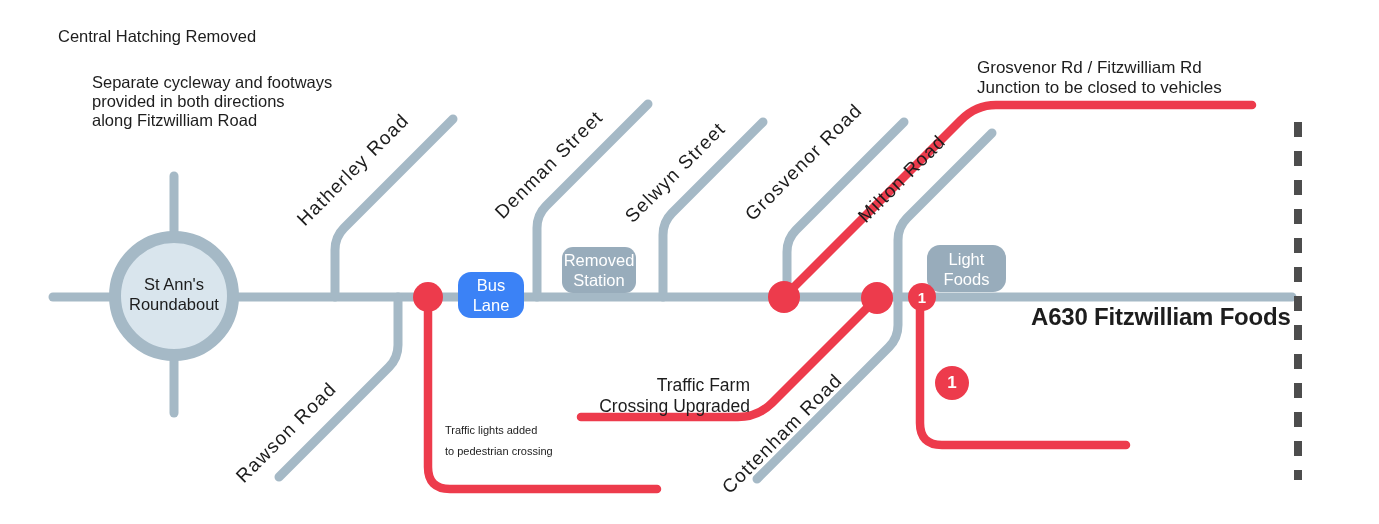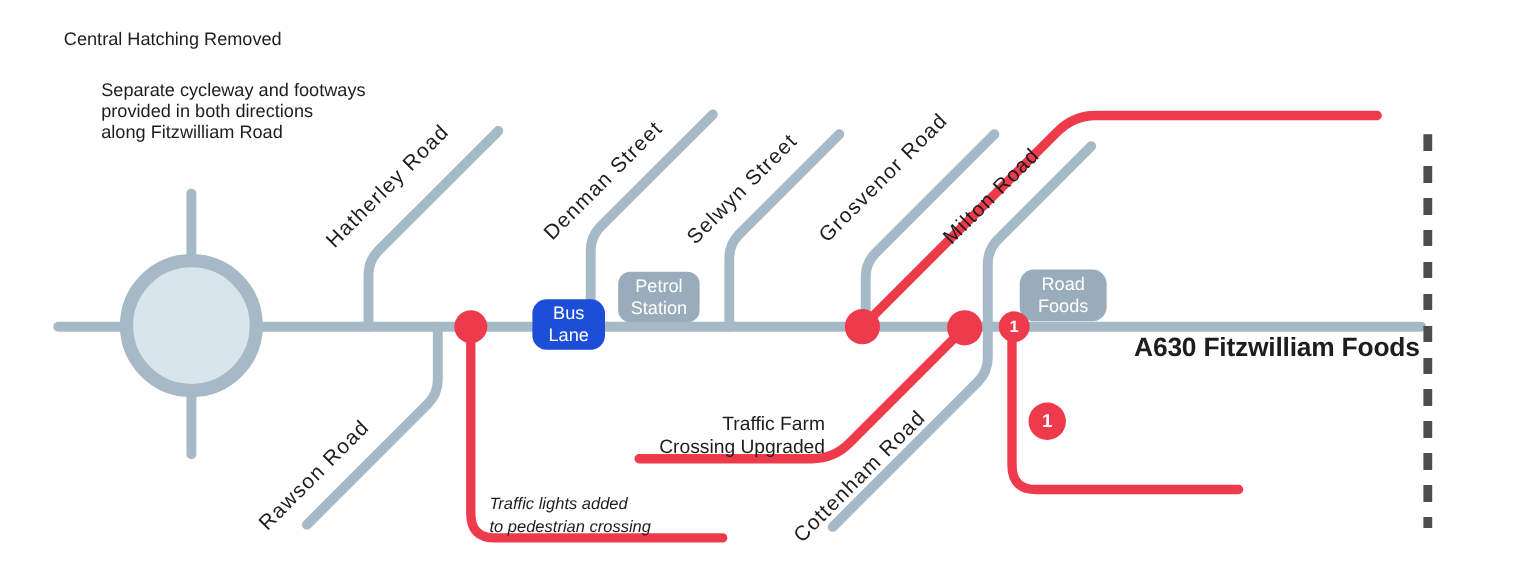--- a/index.html
+++ b/index.html
@@ -21,21 +21,21 @@
   .roundabout-label {
     position:absolute; left:104px; top:274px; width:140px; text-align:center;
     font-size:16.5px; line-height:20px; white-space:pre-line;
   }
 
   .badge {
     position:absolute; display:flex; align-items:center; justify-content:center;
     color:#ffffff; text-align:center; border-radius:13px;
   }
   .badge span { white-space:pre-line; font-size:16.5px; line-height:20px; }
-  .badge--red { background:#1d4ed8;margin-left:26px; }
+  .badge--red { background:#3b82f6; }
   .badge--gray { background:#98ACBB; }
 
   .marker {
     position:absolute; background:#ED3B4C; color:#ffffff; border-radius:50%;
     display:flex; align-items:center; justify-content:center; font-weight:bold;
   }
   .marker--node { left:908px; top:283px; width:28px; height:28px; font-size:15px; }
   .marker--callout { left:935px; top:366px; width:34px; height:34px; font-size:17px; }
 
   .main-road-label {
@@ -76,47 +76,51 @@
     <circle cx="428" cy="297" r="15" fill="#ED3B4C"></circle>
     <circle cx="784" cy="297" r="16" fill="#ED3B4C"></circle>
     <circle cx="877" cy="298" r="16" fill="#ED3B4C"></circle>
   </svg>
 
   <div class="note note--tl" style="left:58px; top:27px;">Central Hatching Removed</div>
   <div class="note note--tl" style="left:58px; top:73px;margin-left:34px;">Separate cycleway and footways
 provided in both directions
 along Fitzwilliam Road</div>
 
+  <div class="roundabout-label">St Ann's
+Roundabout</div>
 
   <div class="street-label" style="left:309px; top:207px;">Hatherley Road</div>
   <div class="street-label" style="left:248px; top:464px;">Rawson Road</div>
   <div class="street-label" style="left:507px; top:200px;">Denman Street</div>
   <div class="street-label" style="left:637px; top:204px;">Selwyn Street</div>
   <div class="street-label" style="left:757px; top:202px;">Grosvenor Road</div>
   <div class="street-label" style="left:870px; top:204px;">Milton Road</div>
   <div class="street-label" style="left:734px; top:475px;">Cottenham Road</div>
 
   <div class="badge badge--red" style="left:458px; top:272px; width:66px; height:46px;">
     <span>Bus
 Lane</span>
   </div>
   <div class="badge badge--gray" style="left:562px; top:247px; width:74px; height:46px; border-radius:11px;">
-    <span>Petrol
+    <span>Removed
 Station</span>
   </div>
   <div class="badge badge--gray" style="left:927px; top:245px; width:79px; height:47px;">
-    <span>Road
+    <span>Light
 Foods</span>
   </div>
 
   <div class="marker marker--node">1</div>
   <div class="marker marker--callout">1</div>
 
+  <div class="note" style="left:977px; top:58px;">Grosvenor Rd / Fitzwilliam Rd
+Junction to be closed to vehicles</div>
   <div class="note note--right" style="left:540px; top:375px; width:210px; font-size:17.5px; line-height:21px;">Traffic Farm
 Crossing Upgraded</div>
-  <div class="note" style="left:445px; top:448px; font-size:15px; line-height:21px;font-style:italic;">Traffic  lights added
+  <div class="note" style="left:445px; top:420px; font-size:11px; line-height:21px;">Traffic  lights added
 to pedestrian crossing</div>
 
   <div class="main-road-label">A630 Fitzwilliam Foods</div>
 
   <div class="dashed-line"></div>
 
 </div>
 
 </body></html>

